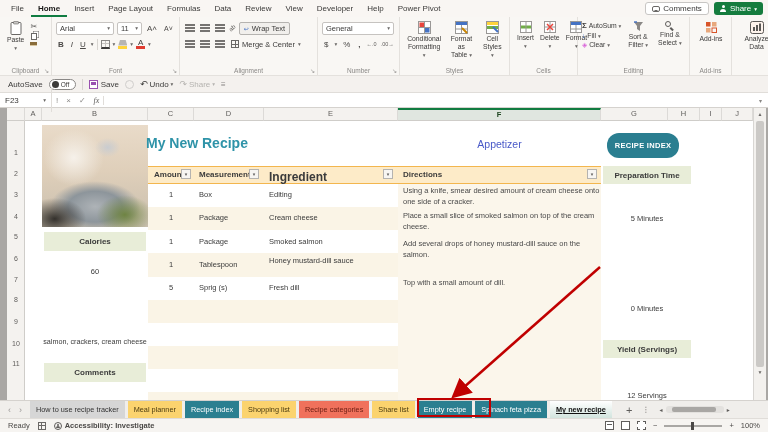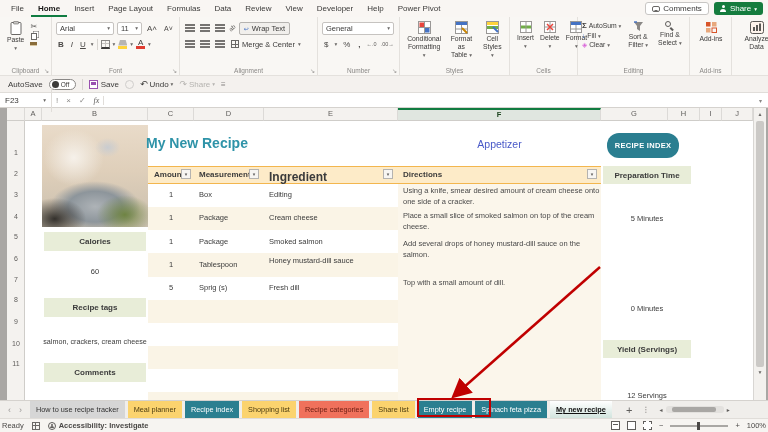--- a/index.html
+++ b/index.html
@@ -84,21 +84,21 @@
   .stabs { display:flex; align-items:stretch; gap:3px; }
   .stab { display:flex; align-items:center; padding:0 6px; color:#333; cursor:default; white-space:nowrap; }
   .stab.active { background:linear-gradient(#ffffff,#d2e4de); font-weight:bold; text-decoration:underline; color:#111; }
   .tbextras { display:flex; align-items:center; gap:10px; margin-left:14px; color:#5f5d5b; }
   .plus { font-size:11px; }
   .hscroll { display:flex; align-items:center; gap:3px; }
   .htrack { width:58px; height:7px; background:#e3e1de; border-radius:3px; position:relative; }
   .hthumb { position:absolute; left:6px; top:1px; width:44px; height:5px; background:#a9a7a4; border-radius:2px; }
 
   
-  .statusbar { position:absolute; top:418px; left:0; width:768px; height:14px; background:#f6f4f1; border-top:1px solid #e0ddd9; display:flex; align-items:center; font-size:7.5px; color:#4a4846; padding:0 2px; z-index:10; }
+  .statusbar { position:absolute; top:418px; left:0; width:768px; height:14px; background:#f6f4f1; border-top:1px solid #e0ddd9; display:flex; align-items:center; font-size:7.5px; color:#4a4846; padding:0 8px; z-index:10; }
   .sleft { display:flex; align-items:center; gap:8px; }
   .sright { margin-left:auto; display:flex; align-items:center; gap:7px; }
   .vico { width:9px; height:9px; border:1px solid #5f5d5b; background:#fff; }
   .vico.b { background:linear-gradient(#5f5d5b,#5f5d5b) 50% 2px/5px 1px no-repeat,#fff; }
   .ztrack { width:58px; height:2px; background:#a9a7a4; position:relative; }
   .zthumb { position:absolute; left:27px; top:-3px; width:3px; height:8px; background:#4a4846; }
   .accico { position:relative; width:8px; height:8px; border:1px solid #5f5d5b; border-radius:50%; }
   .accico i { position:absolute; left:2.5px; top:1px; width:2px; height:2px; border-radius:50%; background:#5f5d5b; }
   .accico b { position:absolute; left:1.5px; bottom:0.5px; width:4px; height:2.5px; border-radius:2px 2px 0 0; background:#5f5d5b; }
 
@@ -481,21 +481,20 @@
 salmon.</div>
     <div class="abs dir" style="left:403px;top:170px">Top with a small amount of dill.</div>
 
     <div class="abs cellv" style="left:603px;top:106px;width:88px;text-align:center">5 Minutes</div>
     <div class="abs cellv" style="left:603px;top:196px;width:88px;text-align:center">0 Minutes</div>
     <div class="abs sage" style="left:603px;top:232px;width:88px;height:18px">Yield (Servings)</div>
     <div class="abs cellv" style="left:603px;top:283px;width:88px;text-align:center">12 Servings</div>
 
     <div class="abs sage" style="left:44px;top:124px;width:102px;height:19px">Calories</div>
     <div class="abs cellv" style="left:42px;top:159px;width:106px;text-align:center">60</div>
-    <div class="abs sage" style="left:44px;top:190px;width:102px;height:19px">Recipe tags</div>
     <div class="abs cellv" style="left:42px;top:229px;width:106px;text-align:center;font-size:7.2px;white-space:nowrap">salmon, crackers, cream cheese</div>
     <div class="abs sage" style="left:44px;top:255px;width:102px;height:19px">Comments</div>
 
     <div class="abs" style="left:753px;top:0;width:13px;height:292px;background:#f3f1ee;border-left:1px solid #d8d6d3">
       <div style="text-align:center;font-size:5px;color:#6a6866;padding-top:3px">▲</div>
       <div style="margin:4px auto 0;width:8px;height:246px;background:#cbc9c6;border-radius:2px"></div>
       <div style="text-align:center;font-size:5px;color:#6a6866;padding-top:2px">▼</div>
     </div>
   </div>
 

